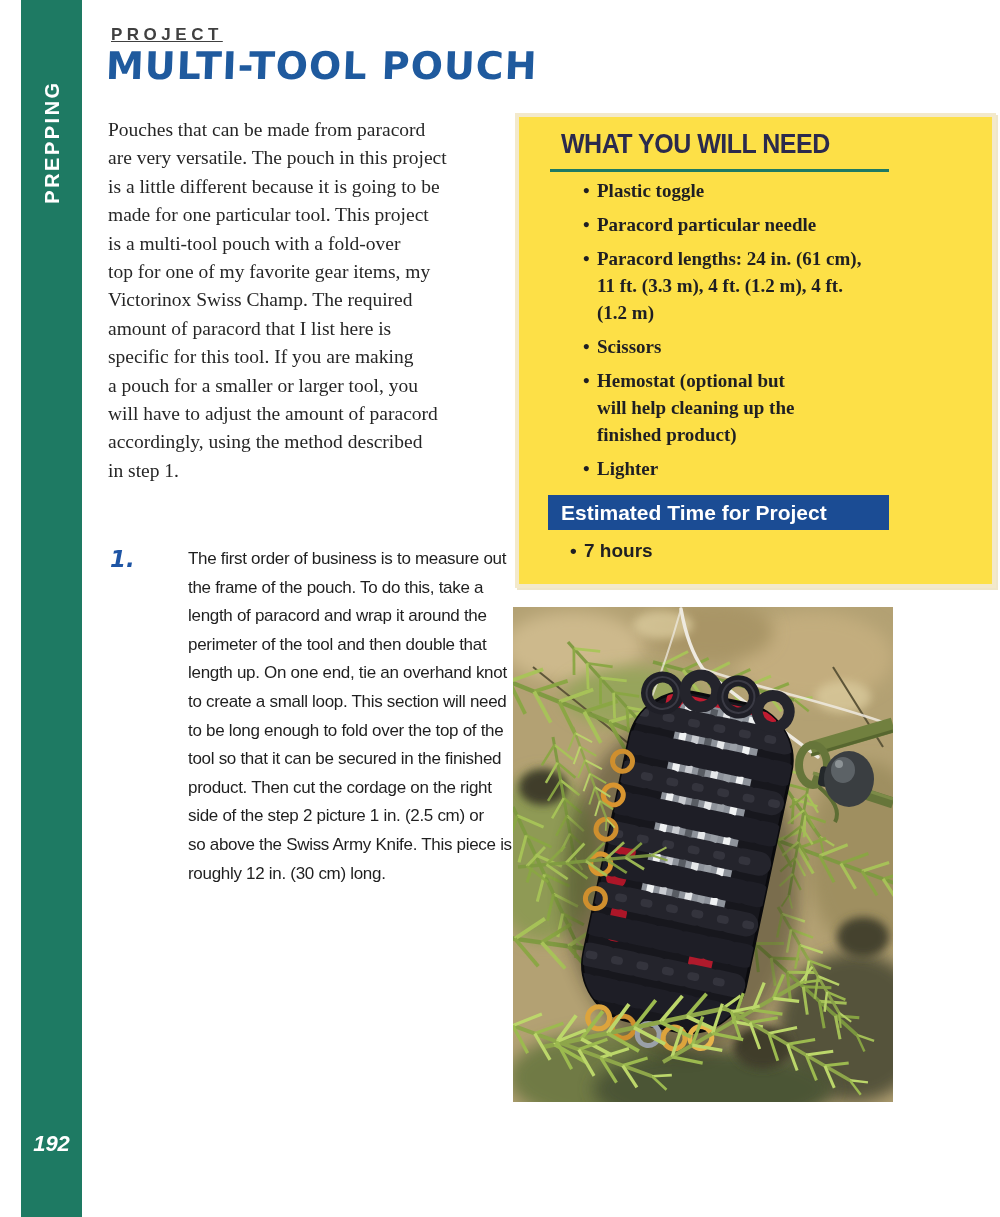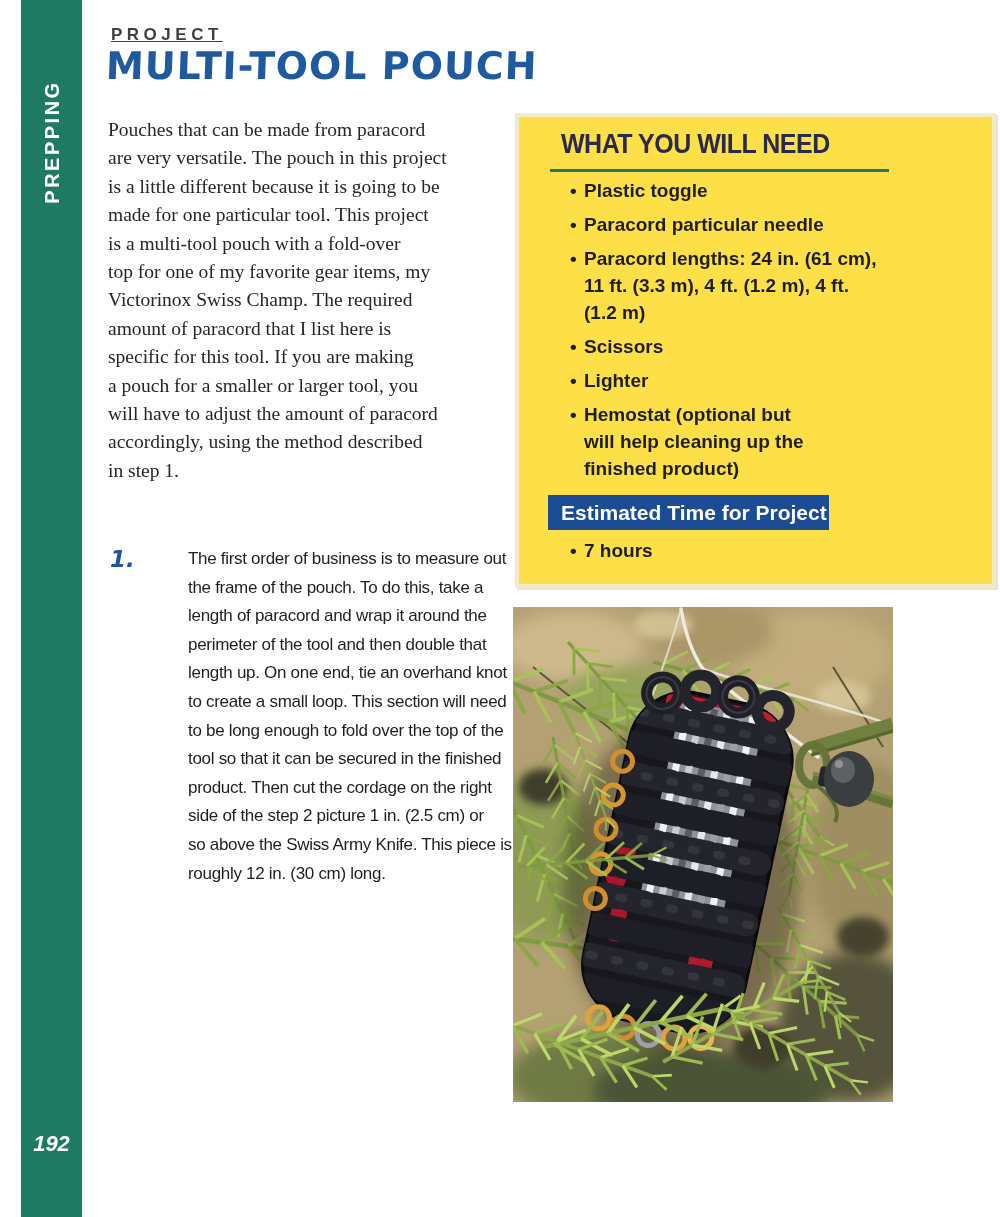--- a/index.html
+++ b/index.html
@@ -65,32 +65,32 @@
     color:#2b2a4d;font-size:25px;font-weight:bold;letter-spacing:-0.5px;
     transform:scaleY(1.08);transform-origin:top left;
   }
   .materials .rule{
     position:absolute;left:31px;top:52px;width:339px;height:3px;
     background:#1e7a63;
   }
   .materials ul{
     list-style:none;margin:0;padding:0;position:absolute;
   }
-  .materials ul.items-list{left:51px;top:60px;width:400px;}
+  .materials ul.items-list{left:64px;top:60px;width:400px;font-family:Liberation Serif, serif;}
   .materials li{
     display:flex;align-items:flex-start;
     color:#1f1f23;font-size:19px;font-weight:bold;line-height:27px;
     margin-bottom:7px;
   }
   .materials li::before{
     content:"\2022";
     width:14px;flex:0 0 14px;font-size:19px;line-height:27px;
   }
   .banner{
-    position:absolute;left:29px;top:378px;width:281px;height:35px;
+    position:absolute;left:29px;top:378px;width:341px;height:35px;
     background:#1b4c94;color:#ffffff;
     font-size:21px;font-weight:bold;line-height:35px;
     padding-left:13px;box-sizing:border-box;
   }
   .materials ul.time-list{left:51px;top:420px;width:300px;}
   
   .photo{
     position:absolute;left:513px;top:607px;width:380px;height:495px;margin:0;
   }
   .photo svg{display:block;width:380px;height:495px;}
@@ -148,26 +148,26 @@
         </li>
       <li>
           <span class="pre">Paracord lengths: 24 in. (61 cm),
 11 ft. (3.3 m), 4 ft. (1.2 m), 4 ft.
 (1.2 m)</span>
         </li>
       <li>
           <span class="pre">Scissors</span>
         </li>
       <li>
-          <span class="pre">Lighter</span>
-        </li>
-      <li>
           <span class="pre">Hemostat (optional but
 will help cleaning up the
 finished product)</span>
+        </li>
+      <li>
+          <span class="pre">Lighter</span>
         </li>
     </ul>
     <div class="banner">Estimated Time for Project</div>
     <ul class="time-list">
       <li>
           <span class="pre">7 hours</span>
         </li>
     </ul>
   </aside>
 

